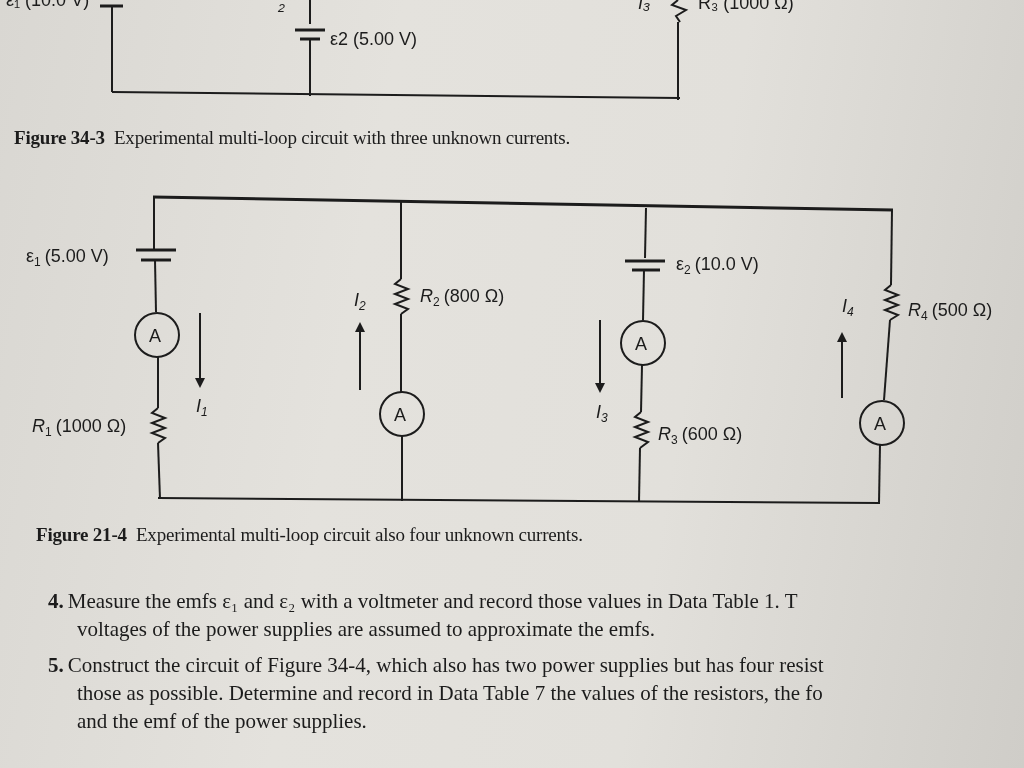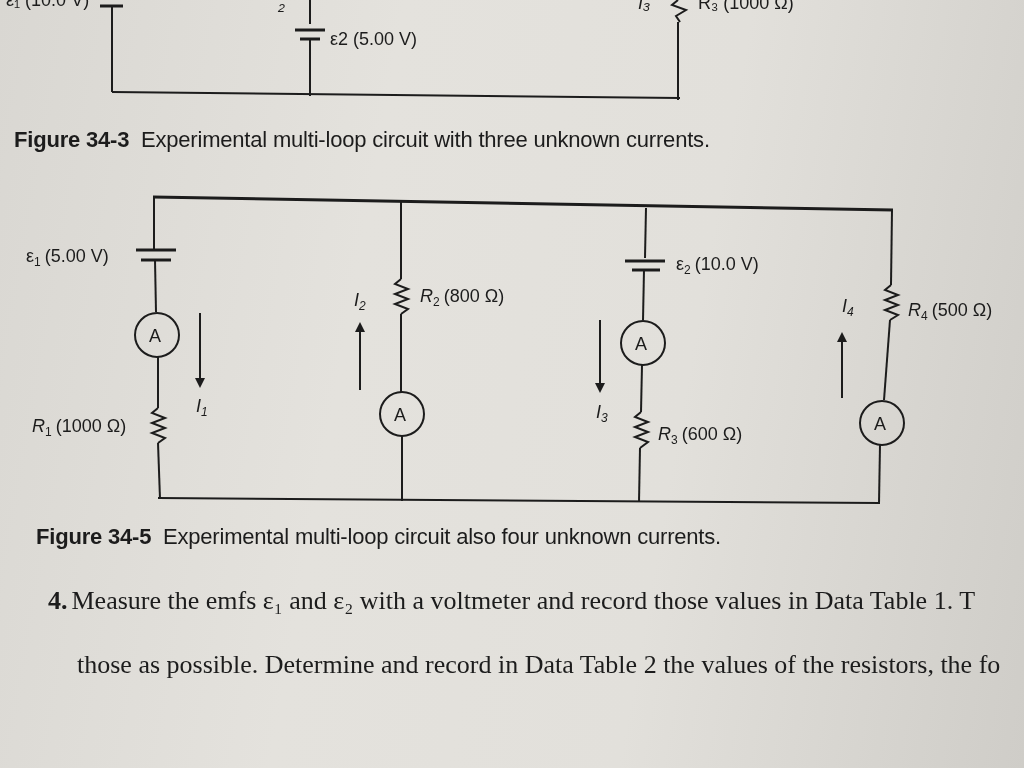--- a/index.html
+++ b/index.html
@@ -3,24 +3,24 @@
 <meta charset="utf-8">
 <style>
   html, body { margin: 0; padding: 0; }
   body {
     width: 1024px; height: 768px; overflow: hidden; position: relative;
     background: linear-gradient(100deg, #d9d7d2 0%, #e4e2dd 35%, #e2e0db 65%, #cfcdc8 100%);
     font-family: "Liberation Serif", serif; color: #1c1c1c;
   }
   .abs { position: absolute; white-space: nowrap; }
   svg.circuit { position: absolute; left: 0; top: 0; }
-  .cap { font-family: Liberation Sans, sans-serif; font-size: 22px; letter-spacing: -0.2px; }
+  .cap { font-family: Liberation Serif, serif; font-size: 19px; letter-spacing: -0.2px; }
   .cap b { font-weight: bold; }
   .lbl { font-family: "Liberation Sans", sans-serif; font-size: 18px; fill: #1c1c1c; }
-  .step { position: absolute; left: 48px; font-size: 26px; line-height: 28px; white-space: nowrap; }
+  .step { position: absolute; left: 48px; font-size: 21px; line-height: 28px; white-space: nowrap; }
   .step .num { font-weight: bold; margin-right: 4px; }
   .indent { padding-left: 29px; }
 </style>
 </head>
 <body>
 
 <svg class="circuit" width="1024" height="520" viewBox="0 0 1024 520">
 
   <g stroke="#1c1c1c" fill="none">
     <line x1="100" y1="6" x2="123" y2="6" stroke-width="3"></line>
@@ -104,23 +104,26 @@
   <text class="lbl" x="658" y="440"><tspan font-style="italic">R</tspan><tspan font-size="12" dy="4">3</tspan><tspan dy="-4" dx="4">(600 Ω)</tspan></text>
   <text class="lbl" x="908" y="316"><tspan font-style="italic">R</tspan><tspan font-size="12" dy="4">4</tspan><tspan dy="-4" dx="4">(500 Ω)</tspan></text>
 </svg>
 
 <div class="abs cap" style="left:14px; top:127px;">
   <b>Figure 34-3</b>&nbsp;
   <span>Experimental multi-loop circuit with three unknown currents.</span>
 </div>
 
 <div class="abs cap" style="left:36px; top:524px;">
-  <b>Figure 34-5</b>&nbsp;
+  <b>Figure 21-4</b>&nbsp;
   <span>Experimental multi-loop circuit also four unknown currents.</span>
 </div>
 
 <div class="step" style="top:587px;">
   <div><span class="num">4.</span><span>Measure the emfs ε₁ and ε₂ with a voltmeter and record those values in Data Table 1. T</span></div>
+  <div class="indent">voltages of the power supplies are assumed to approximate the emfs.</div>
 </div>
 
 <div class="step" style="top:651px;">
-  <div class="indent">those as possible. Determine and record in Data Table 2 the values of the resistors, the fo</div>
+  <div><span class="num">5.</span><span>Construct the circuit of Figure 34-4, which also has two power supplies but has four resist</span></div>
+  <div class="indent">those as possible. Determine and record in Data Table 7 the values of the resistors, the fo</div>
+  <div class="indent">and the emf of the power supplies.</div>
 </div>
 
 </body></html>

